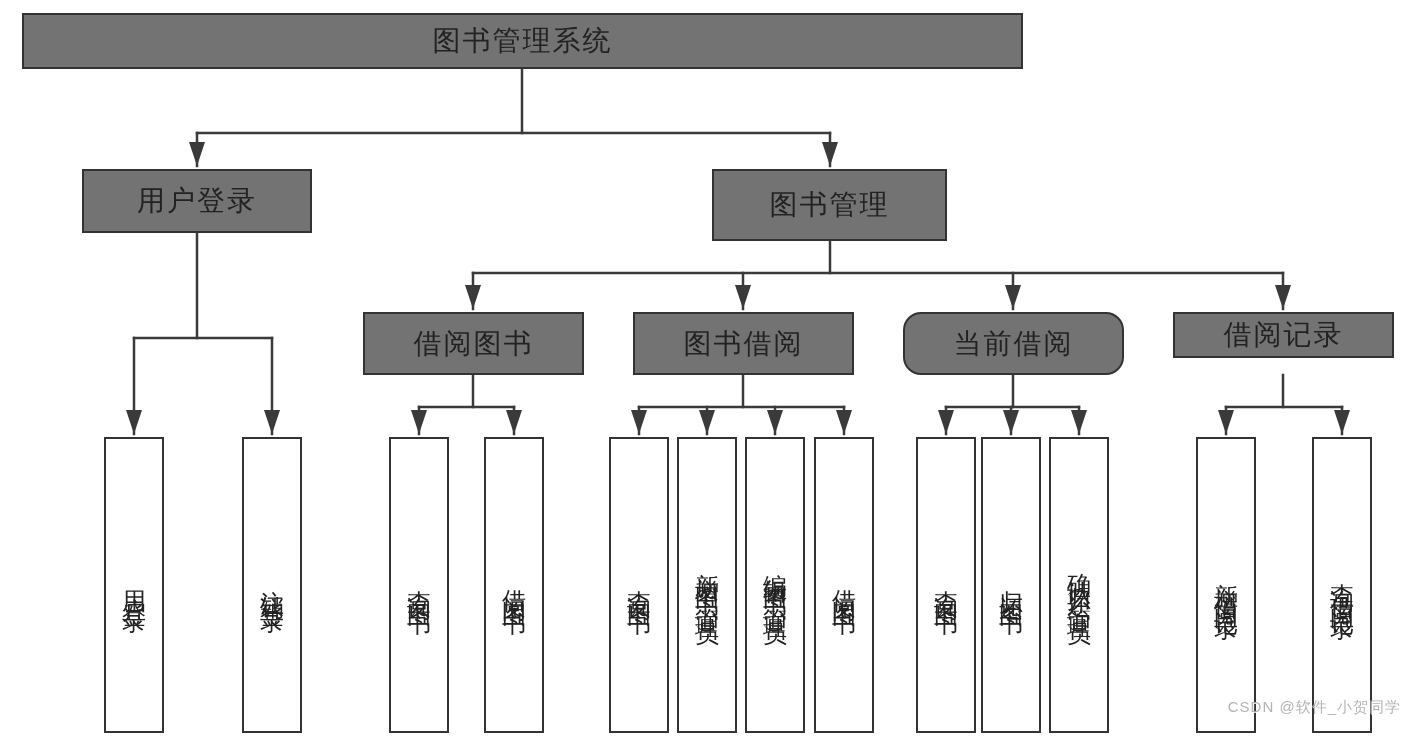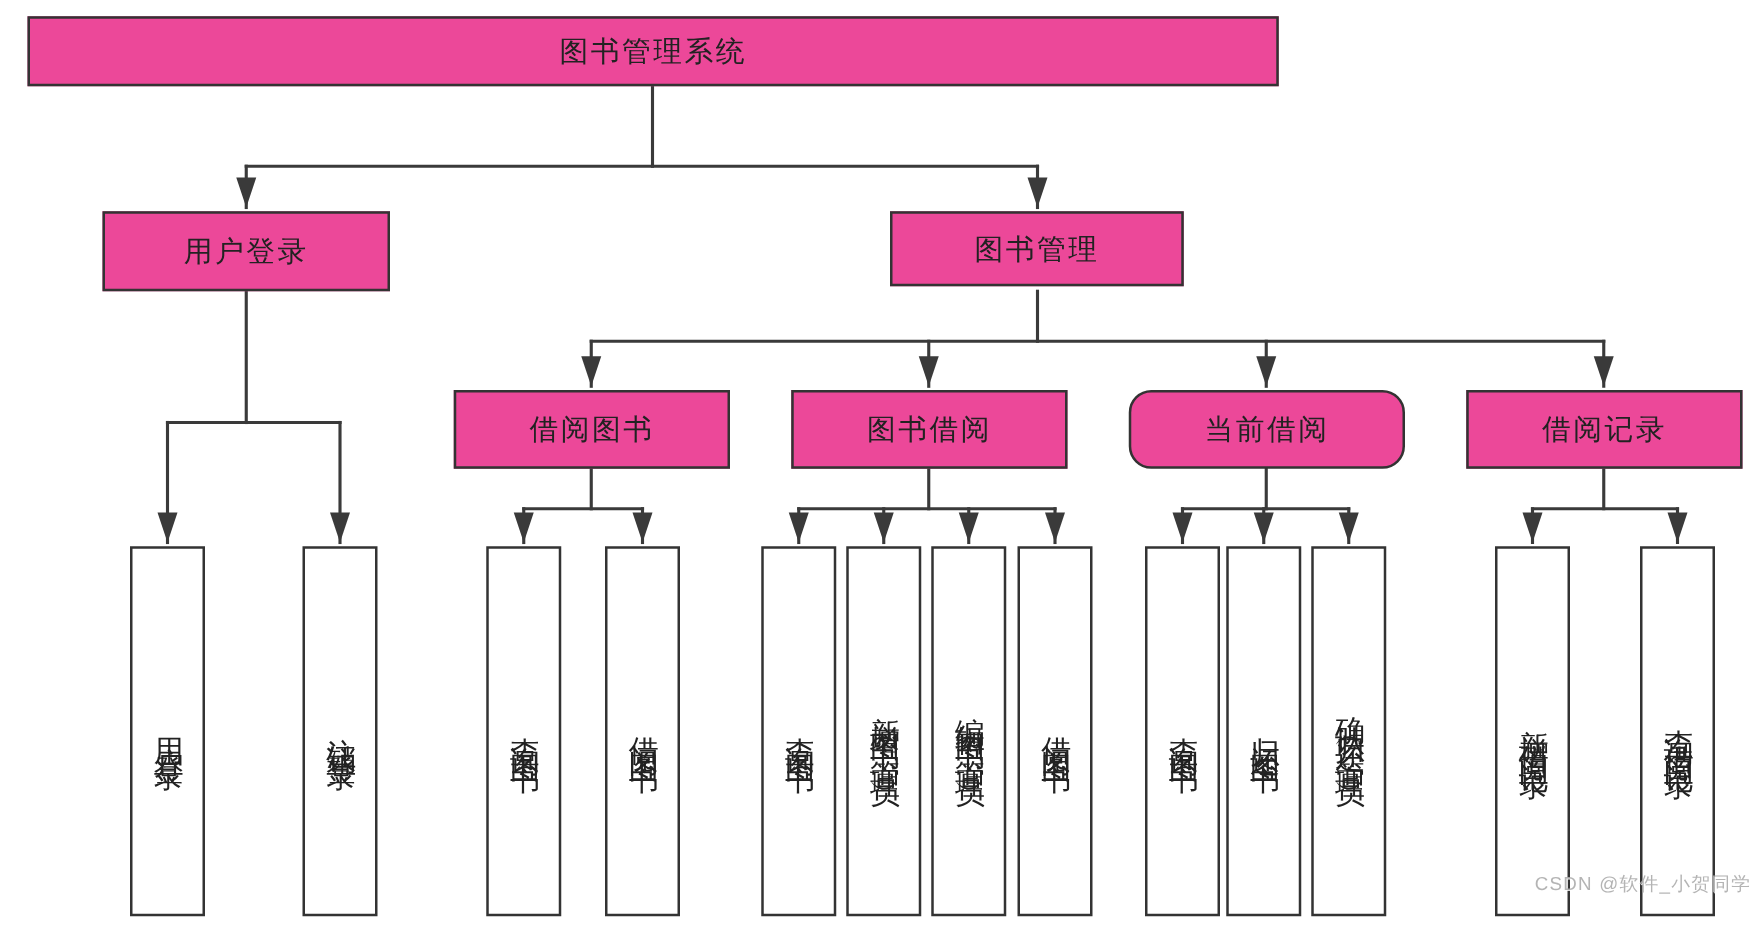--- a/index.html
+++ b/index.html
@@ -17,27 +17,27 @@
   }
   svg.connectors {
     position: absolute;
     left: 0;
     top: 0;
     z-index: 0;
   }
   .node {
     position: absolute;
     box-sizing: border-box;
-    background: #ec4899;
+    background: #737373;
     border: 2.5px solid #333333;
     display: flex;
     align-items: center;
     justify-content: center;
     color: #222222;
-    font-size: 23px;
+    font-size: 28px;
     letter-spacing: 2px;
     z-index: 1;
     white-space: nowrap;
   }
   .leaf {
     position: absolute;
     box-sizing: border-box;
     background: #ffffff;
     border: 2.5px solid #333333;
     display: flex;
@@ -123,34 +123,34 @@
     </g>
   </svg>
 
   <div class="node" style="left:22px; top:13px; width:1001px; height:56px;">
     <span>图书管理系统</span>
   </div>
 
   <div class="node" style="left:82px; top:169px; width:230px; height:64px;">
     <span>用户登录</span>
   </div>
-  <div class="node" style="left:712px; top:169px; width:235px; height:60px;">
+  <div class="node" style="left:712px; top:169px; width:235px; height:72px;">
     <span>图书管理</span>
   </div>
 
   <div class="node" style="left:363px; top:312px; width:221px; height:63px;">
     <span>借阅图书</span>
   </div>
   <div class="node" style="left:633px; top:312px; width:221px; height:63px;">
     <span>图书借阅</span>
   </div>
   <div class="node" style="left:903px; top:312px; width:221px; height:63px;border-radius:18px;">
     <span>当前借阅</span>
   </div>
-  <div class="node" style="left:1173px; top:312px; width:221px; height:63px;font-family:Liberation Serif, serif;">
+  <div class="node" style="left:1173px; top:312px; width:221px; height:46px;font-family:Liberation Serif, serif;">
     <span>借阅记录</span>
   </div>
 
   <div class="leaf" style="left:104px;">
     <span>用户登录</span>
   </div>
   <div class="leaf" style="left:242px;">
     <span>注销登录</span>
   </div>
 

